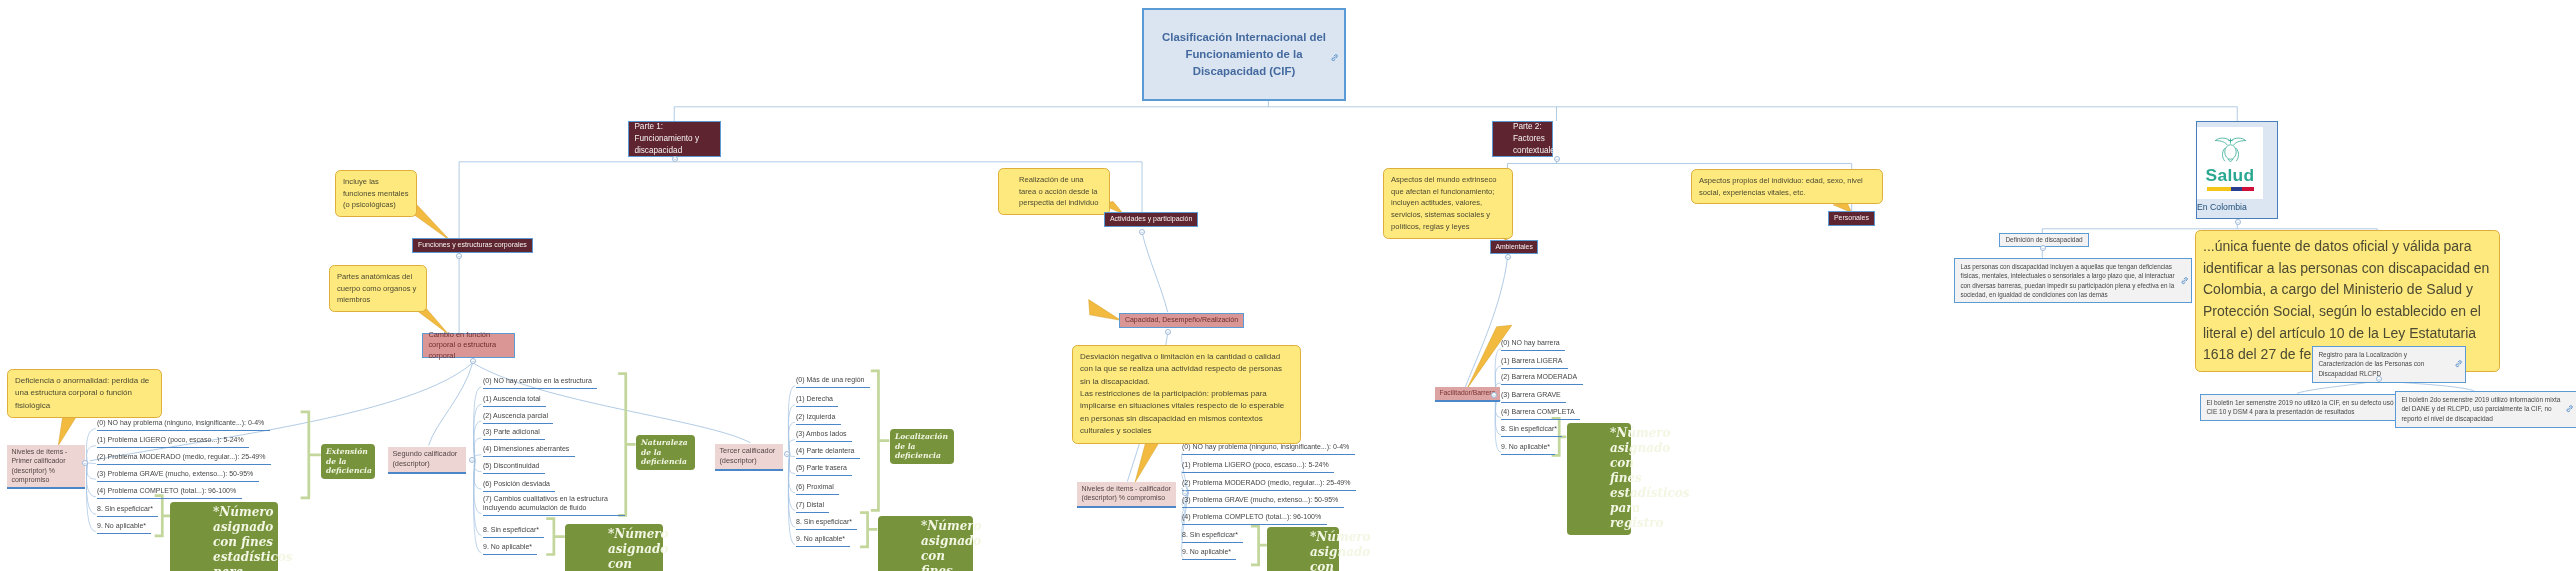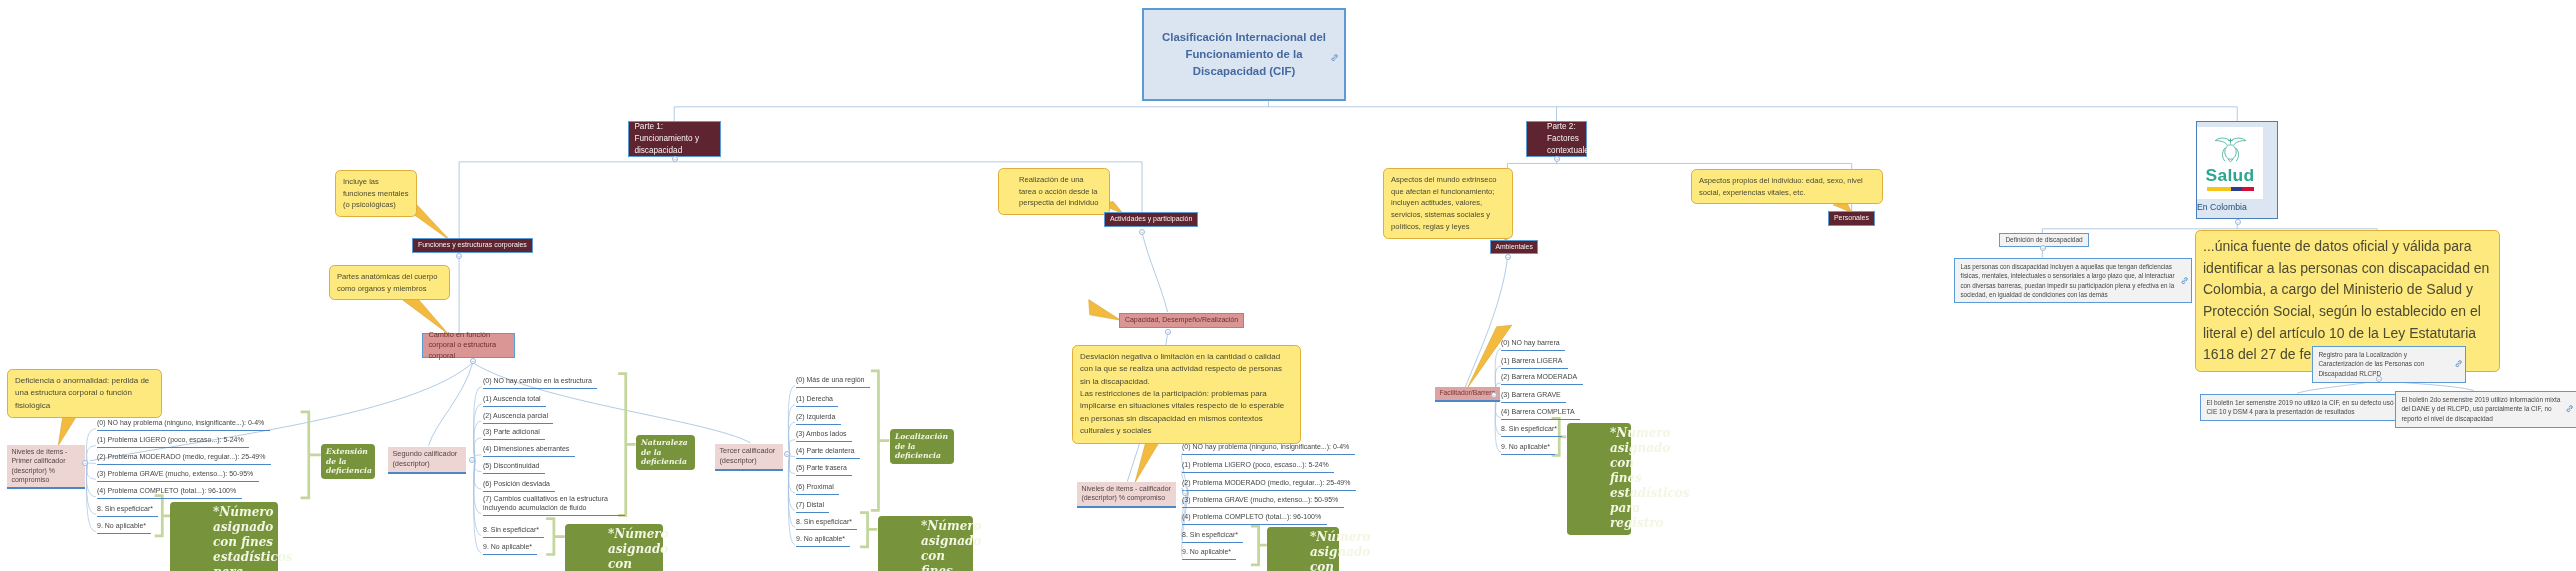--- a/index.html
+++ b/index.html
@@ -158,21 +158,21 @@
   <div class="abs node-dark" style="left:628px;top:121px;width:93px;height:36px;font-size:8.2px;">
       <span>Parte 1: Funcionamiento y discapacidad</span>
     </div>
 
   <div class="abs node-dark" style="left:412px;top:238px;height:14.7px;font-size:7px;padding:1.1px 4.9px;">
       <span>Funciones y estructuras corporales</span>
     </div>
 
   <div class="abs note" style="left:335px;top:170px;width:82px;font-size:7.6px;"><span>Incluye las funciones mentales (o psicológicas)</span></div>
 
-  <div class="abs note" style="left:329px;top:265px;width:121px;font-size:7.6px;"><span>Partes anatómicas del cuerpo como organos y miembros</span></div>
+  <div class="abs note" style="left:329px;top:265px;width:98px;font-size:7.6px;"><span>Partes anatómicas del cuerpo como organos y miembros</span></div>
 
   <div class="abs node-pink" style="left:422px;top:333px;width:93px;height:25px;font-size:7.4px;">
       <span>Cambio en función corporal o estructura corporal</span>
     </div>
 
   <div class="abs note" style="left:7px;top:369px;width:155px;font-size:8px;"><span>Deficiencia o anormalidad: perdida de una estructura corporal o función fisiológica</span></div>
 
   <div class="abs label-pink" style="left:7px;top:445px;width:78px;"><span>Niveles de ítems - Primer calificador (descriptor) % compromiso</span></div>
   <div class="li-item" style="left:97px;top:417px;">(0) NO hay problema (ninguno, insignificante...): 0-4%</div>
   <div class="li-item" style="left:97px;top:434px;">(1) Problema LIGERO (poco, escaso...): 5-24%</div>
@@ -227,21 +227,21 @@
   <div class="abs label-pink" style="left:1077px;top:482px;width:99px;"><span>Niveles de ítems - calificador (descriptor) % compromiso</span></div>
   <div class="li-item" style="left:1182px;top:441px;">(0) NO hay problema (ninguno, insignificante...): 0-4%</div>
   <div class="li-item" style="left:1182px;top:459px;">(1) Problema LIGERO (poco, escaso...): 5-24%</div>
   <div class="li-item" style="left:1182px;top:477px;">(2) Problema MODERADO (medio, regular...): 25-49%</div>
   <div class="li-item" style="left:1182px;top:494px;">(3) Problema GRAVE (mucho, extenso...): 50-95%</div>
   <div class="li-item" style="left:1182px;top:511px;">(4) Problema COMPLETO (total...): 96-100%</div>
   <div class="li-item" style="left:1182px;top:529px;">8. Sin espeficicar*</div>
   <div class="li-item" style="left:1182px;top:546px;">9. No aplicable*</div>
   <div class="abs green-label small" style="left:1267px;top:527px;width:72px;"><span>*Número asignado con fines estadísticos para registro</span></div>
 
-  <div class="abs node-dark" style="left:1526px;top:121px;width:61px;height:36px;font-size:8.2px;padding-left:20px;">
+  <div class="abs node-dark" style="left:1492px;top:121px;width:61px;height:36px;font-size:8.2px;padding-left:20px;">
       <span>Parte 2: Factores contextuales</span>
     </div>
 
   <div class="abs note" style="left:1383px;top:168px;width:130px;font-size:7.6px;"><span>Aspectos del mundo extrinseco que afectan el funcionamiento; incluyen actitudes, valores, servicios, sistemas sociales y políticos, reglas y leyes</span></div>
   <div class="abs node-dark" style="left:1490px;top:240px;height:14px;font-size:6.8px;padding:1.1px 4.4px;">
       <span>Ambientales</span>
     </div>
 
   <div class="abs note" style="left:1691px;top:169px;width:192px;font-size:7.6px;"><span>Aspectos propios del individuo: edad, sexo, nivel social, experiencias vitales, etc.</span></div>
   <div class="abs node-dark" style="left:1828px;top:211px;height:14.7px;font-size:7px;padding:1.1px 4.9px;">

